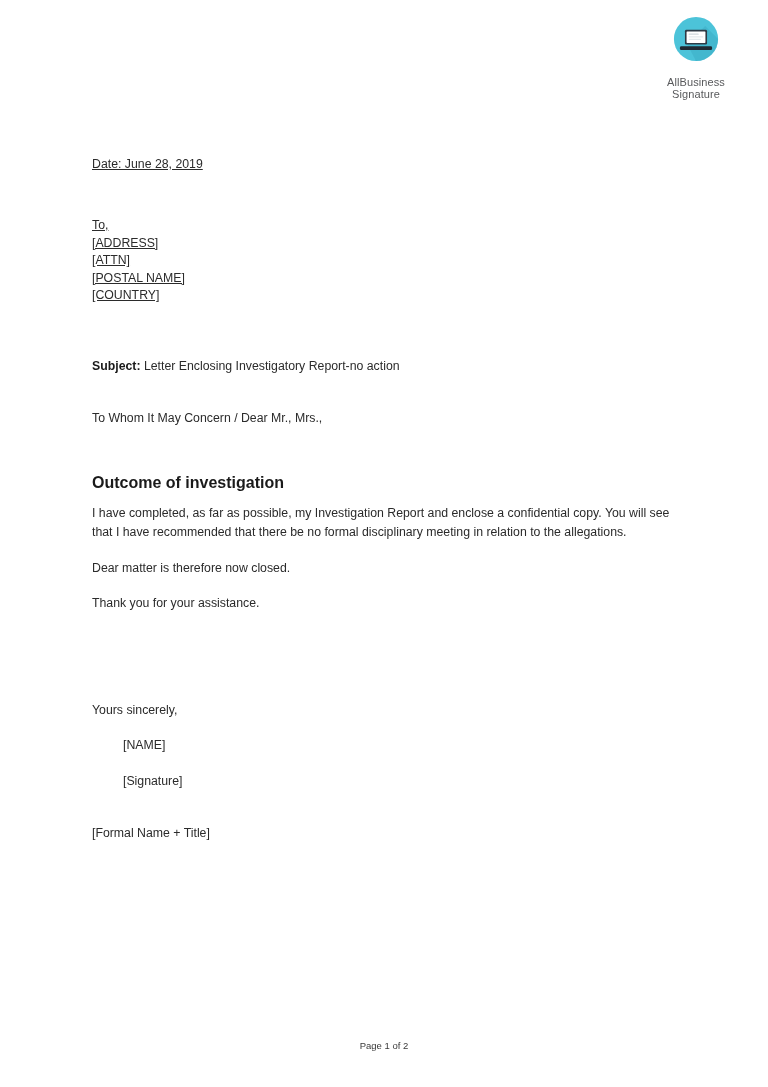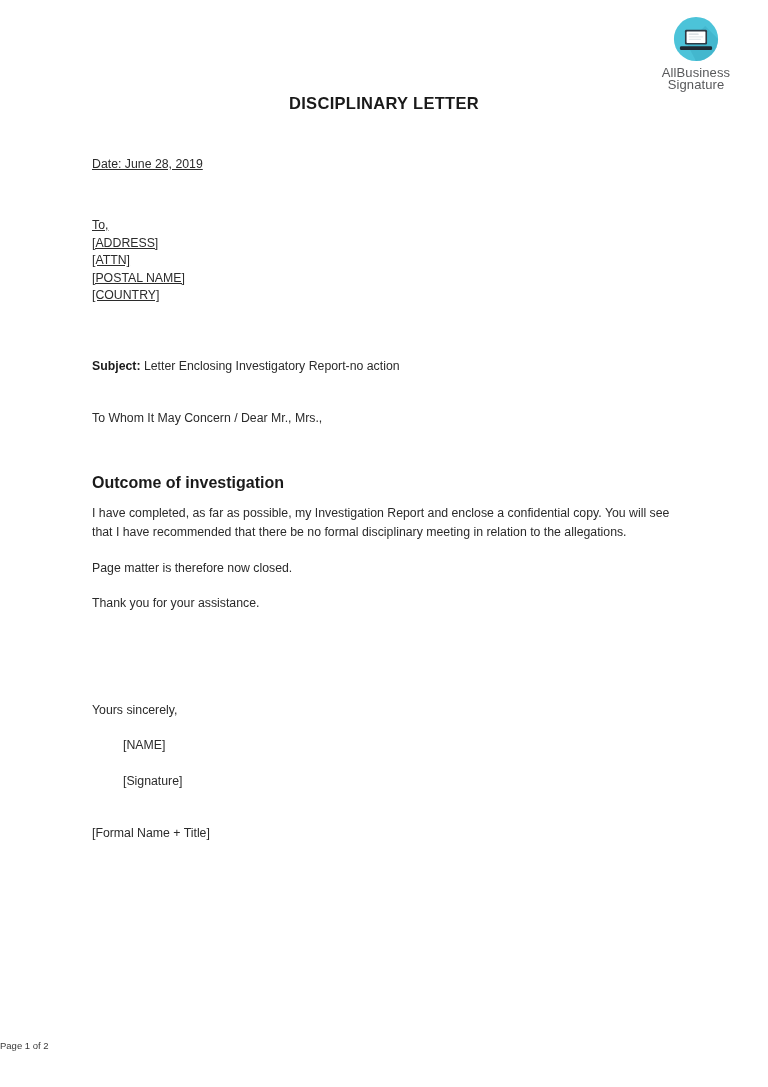--- a/index.html
+++ b/index.html
@@ -33,22 +33,22 @@
   }
 
   .brand-mark {
     width: 46px;
     height: 46px;
     margin: 0 auto;
     display: block;
   }
 
   .brand-text {
-    margin-top: 5px;
-    font-size: 13px;
+    margin-top: 15px;
+    font-size: 11px;
     line-height: 11.5px;
     color: #58595b;
     letter-spacing: 0.1px;
   }
 
   .brand-text span {
     display: block;
   }
 
   
@@ -138,20 +138,21 @@
   .block-formal {
     margin: 33px 0 0 0;
   }
 
   
   .footer {
     position: absolute;
     bottom: 36px;
     left: 0;
     width: 768px;
+    text-align: center;
     font-size: 9.5px;
     color: #3a3a3a;
   }
 </style>
 </head>
 <body>
 
 <div class="page">
 
   <div class="brand">
@@ -164,21 +165,20 @@
       <rect x="34" y="44" width="32" height="2.6" rx="1.3" fill="#e3e9ec"></rect>
       <rect x="34" y="49.5" width="27" height="2.6" rx="1.3" fill="#e3e9ec"></rect>
       <path d="M18 66 H82 A3 3 0 0 1 85 69 L85 71 A3 3 0 0 1 82 74 L18 74 A3 3 0 0 1 15 71 L15 69 A3 3 0 0 1 18 66 Z" fill="#1f2a33"></path>
     </svg>
     <div class="brand-text">
       <span>AllBusiness</span>
       <span>Signature</span>
     </div>
   </div>
 
-  <div class="doc-title">DISCIPLINARY LETTER</div>
 
   <div class="content">
 
     <div class="block-date">
       <div class="line">Date: June 28, 2019</div>
     </div>
 
     <div class="block-address">
       <div class="line">To,</div>
       <div class="line">[ADDRESS]</div>
@@ -189,21 +189,21 @@
 
     <div class="block-subject">
       <span class="label">Subject:</span><span> </span><span>Letter Enclosing Investigatory Report-no action</span>
     </div>
 
     <div class="block-salutation">To Whom It May Concern / Dear Mr.,  Mrs.,</div>
 
     <div class="section-heading">Outcome of investigation</div>
 
     <p class="para">I have completed, as far as possible, my Investigation Report and enclose a confidential copy.  You will see that I have recommended that there be no formal disciplinary meeting in relation to the allegations.</p>
-    <p class="para tight">Page matter is therefore now closed.</p>
+    <p class="para tight">Dear matter is therefore now closed.</p>
     <p class="para tight">Thank you for your assistance.</p>
 
     <div class="block-closing">
       <p class="para">Yours sincerely,</p>
       <p class="para">[NAME]</p>
       <p class="para">[Signature]</p>
     </div>
 
     <div class="block-formal">[Formal Name + Title]</div>
 

